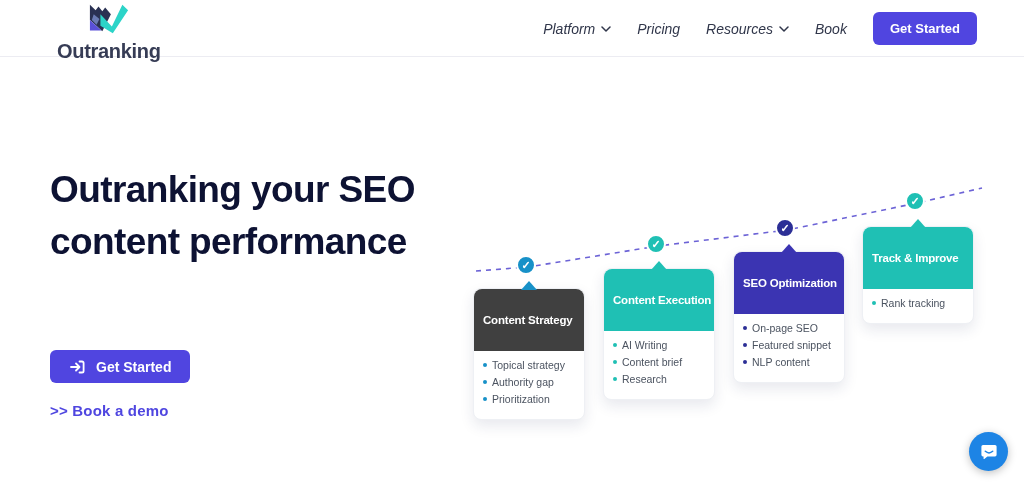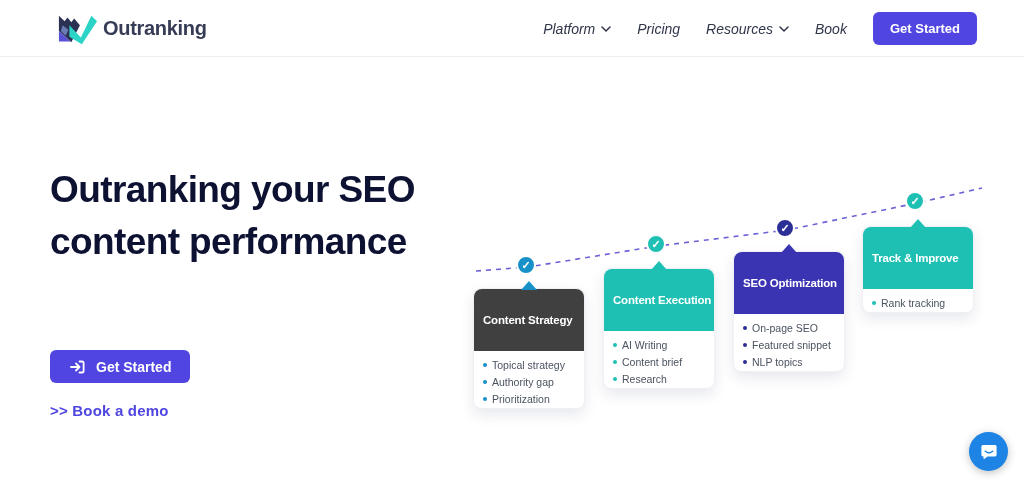--- a/index.html
+++ b/index.html
@@ -3,21 +3,21 @@
 <meta charset="utf-8">
 <style>
   * { margin:0; padding:0; box-sizing:border-box; }
   html,body { background:#fff; }
   body { font-family:"Liberation Sans", sans-serif; }
   .page { position:relative; width:1024px; height:487px; background:#ffffff; overflow:hidden; }
 
   
   .navbar { position:absolute; top:0; left:0; width:1024px; height:57px; background:#ffffff;
             border-bottom:1px solid var(--navbar-border,#ececf2); display:flex; align-items:center; }
-  .brand { position:absolute; left:57px; top:0; height:57px; display:flex; align-items:center; gap:4px; cursor:pointer; }
+  .brand { position:absolute; left:57px; top:0; height:57px; display:flex; align-items:center; gap:4px; cursor:pointer;flex-direction:column; }
   .brand-text { font-size:20px; font-weight:bold; color:#363c55; letter-spacing:-0.3px; }
   .nav-right { position:absolute; right:47px; top:0; height:57px; display:flex; align-items:center; gap:26px; }
   .nav-link { display:flex; align-items:center; gap:6px; font-size:14px; color:#30364a; cursor:pointer;font-style:italic; }
   .nav-cta { background:var(--primary,#5045e0); color:#fff; font-size:13px; font-weight:bold;
              border:none; border-radius:6px; padding:9px 17px; cursor:pointer; }
 
   
   .hero-title { position:absolute; left:50px; top:164px; font-size:37px; line-height:52px;
                 font-weight:bold; color:var(--heading,#0d1233); letter-spacing:-0.6px; }
   .hero-sub { position:absolute; left:50px; top:269px; width:418px; font-size:16px; line-height:22px;
@@ -35,21 +35,21 @@
                   display:flex; align-items:center; justify-content:center; color:#fff; font-size:11px;
                   font-weight:bold; line-height:1; }
   .step-card { position:absolute; width:112px; border-radius:8px; background:#fff;
                box-shadow:0 6px 14px rgba(30,40,90,0.10); border:1px solid #eef0f4; }
   .card-pointer { position:absolute; top:-8px; left:50%; margin-left:-8px; width:0; height:0;
                   border-left:8px solid transparent; border-right:8px solid transparent;
                   border-bottom:9px solid #ccc; }
   .card-head { height:62px; display:flex; align-items:center; padding:0 7px 0 9px;
                border-radius:8px 8px 0 0; color:#fff; font-size:11.5px; font-weight:bold;
                letter-spacing:-0.2px; white-space:nowrap; }
-  .card-body { list-style:none; padding:7px 6px 2px 9px; }
+  .card-body { list-style:none; padding:7px 6px 13px 9px; }
   .card-body li { display:flex; align-items:flex-start; gap:5px; font-size:10.5px; line-height:14px;
                   color:#4b5360; margin-bottom:3px; }
   .card-body li:last-child { margin-bottom:0; }
   .bullet-dot { flex:0 0 auto; width:4px; height:4px; border-radius:50%; margin-top:5px; background:#888; }
 
   
   .chat-btn { position:absolute; left:969px; top:432px; width:39px; height:39px; border-radius:50%;
               background:var(--chat,#1d84e5); border:none; cursor:pointer; display:flex;
               align-items:center; justify-content:center; box-shadow:0 2px 8px rgba(0,0,0,0.25); }
 </style>
@@ -178,21 +178,21 @@
         <li>
             <span class="bullet-dot" style="background: rgb(44, 47, 150);"></span>
             <span>On-page SEO</span>
           </li>
         <li>
             <span class="bullet-dot" style="background: rgb(44, 47, 150);"></span>
             <span>Featured snippet</span>
           </li>
         <li>
             <span class="bullet-dot" style="background: rgb(44, 47, 150);"></span>
-            <span>NLP topics</span>
+            <span>NLP content</span>
           </li>
       </ul>
     </div>
 
     <div class="step-card" style="left:392px; top:46px;">
       <div class="card-pointer" style="border-bottom-color: rgb(31, 192, 180);"></div>
       <div class="card-head" style="background: rgb(31, 192, 180);">Track &amp; Improve</div>
       <ul class="card-body">
         <li>
             <span class="bullet-dot" style="background: rgb(31, 192, 180);"></span>

